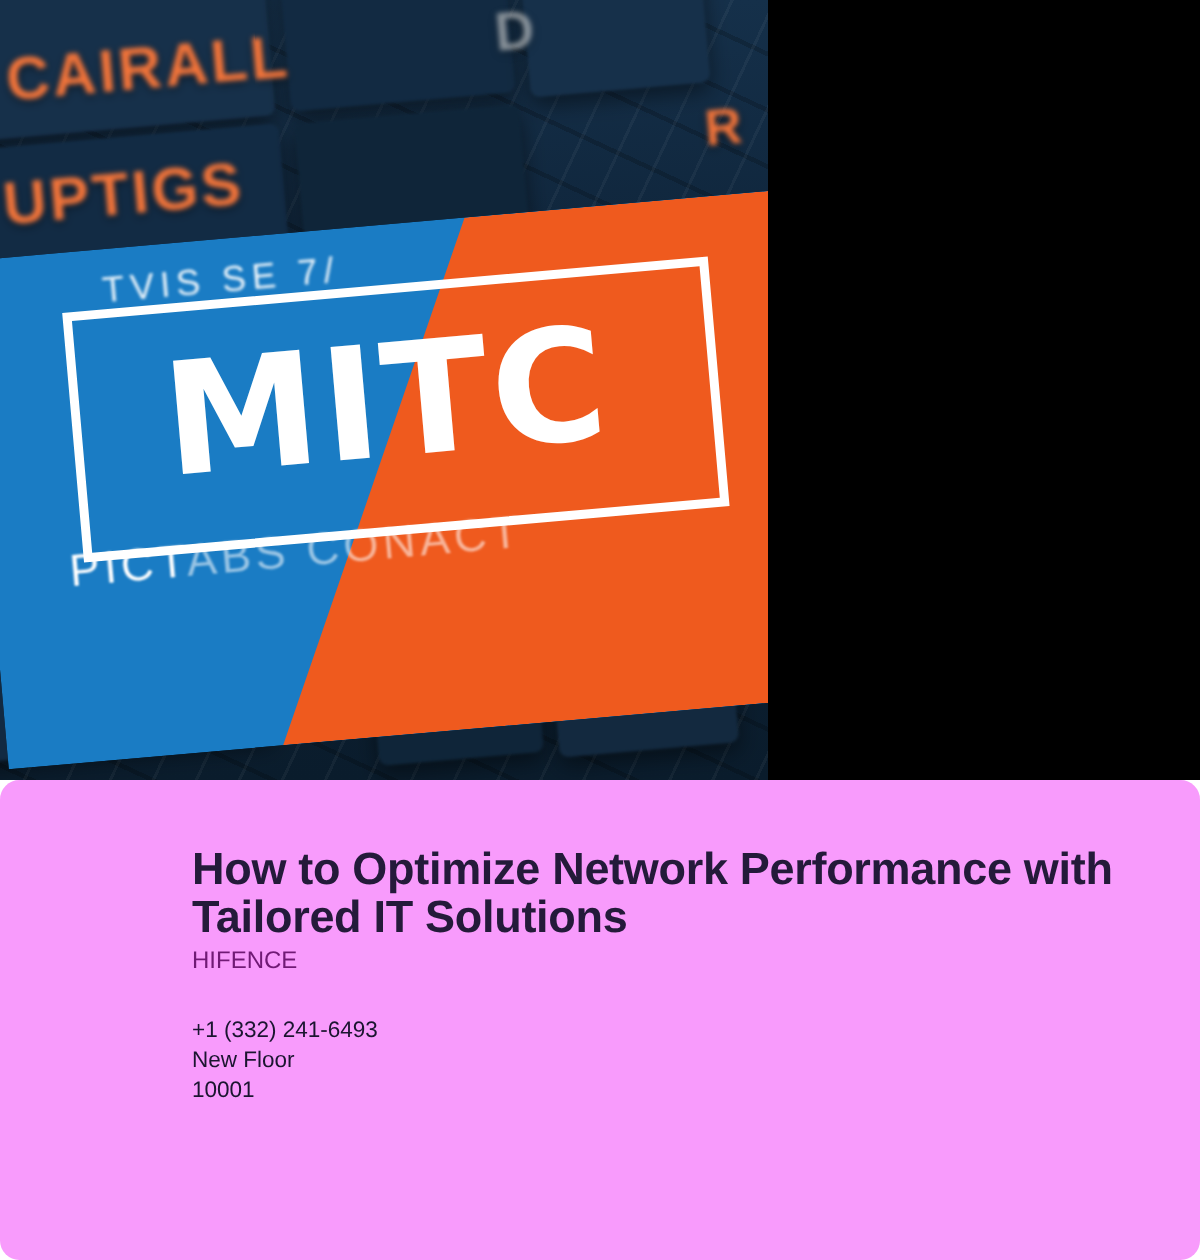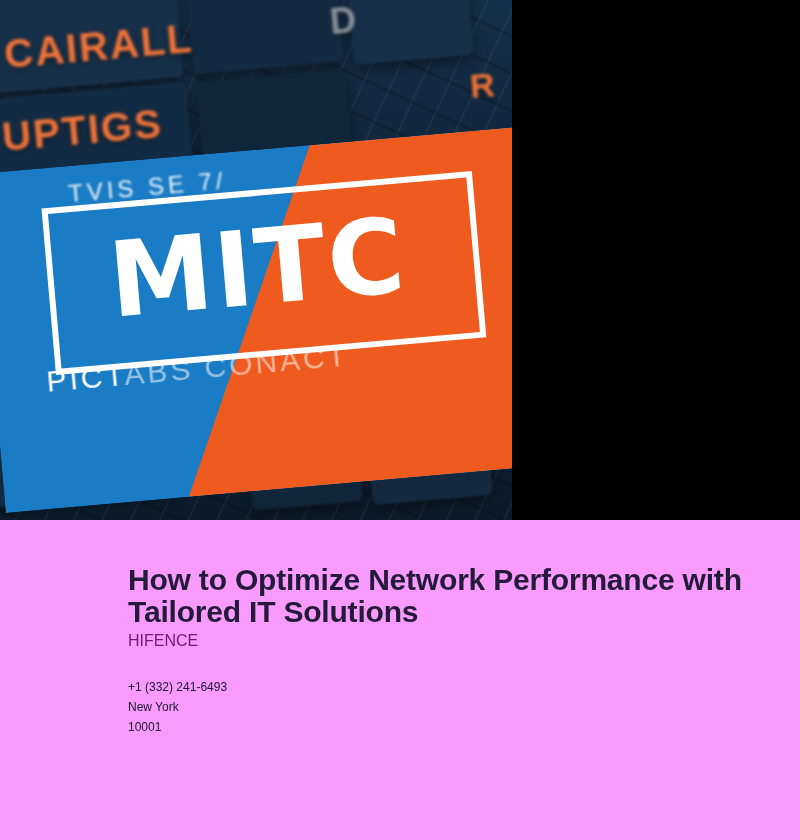--- a/index.html
+++ b/index.html
@@ -151,20 +151,21 @@
   .panel-bottom-text .faint { opacity: .55; }
 
   
   .content {
     position: absolute;
     left: 0;
     top: 520px;
     width: 800px;
     height: 320px;
     background: #f89bfc;
+    border-radius: 13px;
   }
   .title {
     position: absolute;
     left: 128px;
     top: 44px;
     width: 645px;
     color: #241a3a;
     font-size: 30px;
     line-height: 32px;
     font-weight: bold;
@@ -177,21 +178,21 @@
     color: #701a75;
     font-size: 16px;
     font-weight: normal;
   }
   .meta {
     position: absolute;
     left: 128px;
     top: 157px;
     width: 660px;
     color: #1b1530;
-    font-size: 12px;
+    font-size: 15px;
     line-height: 20px;
   }
   .meta div { white-space: nowrap; }
   .url {
     position: absolute;
     left: 128px;
     top: 238px;
     width: 660px;
     color: #1b1530;
     font-size: 11px;
@@ -235,18 +236,18 @@
         </div>
       </div>
     </div>
   </div>
 
   <div class="content">
     <div class="title">How to Optimize Network Performance with Tailored IT Solutions</div>
     <div class="brand">HIFENCE</div>
     <div class="meta">
       <div>+1 (332) 241-6493</div>
-      <div>New York</div>
+      <div>New Floor</div>
       <div>10001</div>
     </div>
   </div>
 
 </div>
 
 </body></html>

